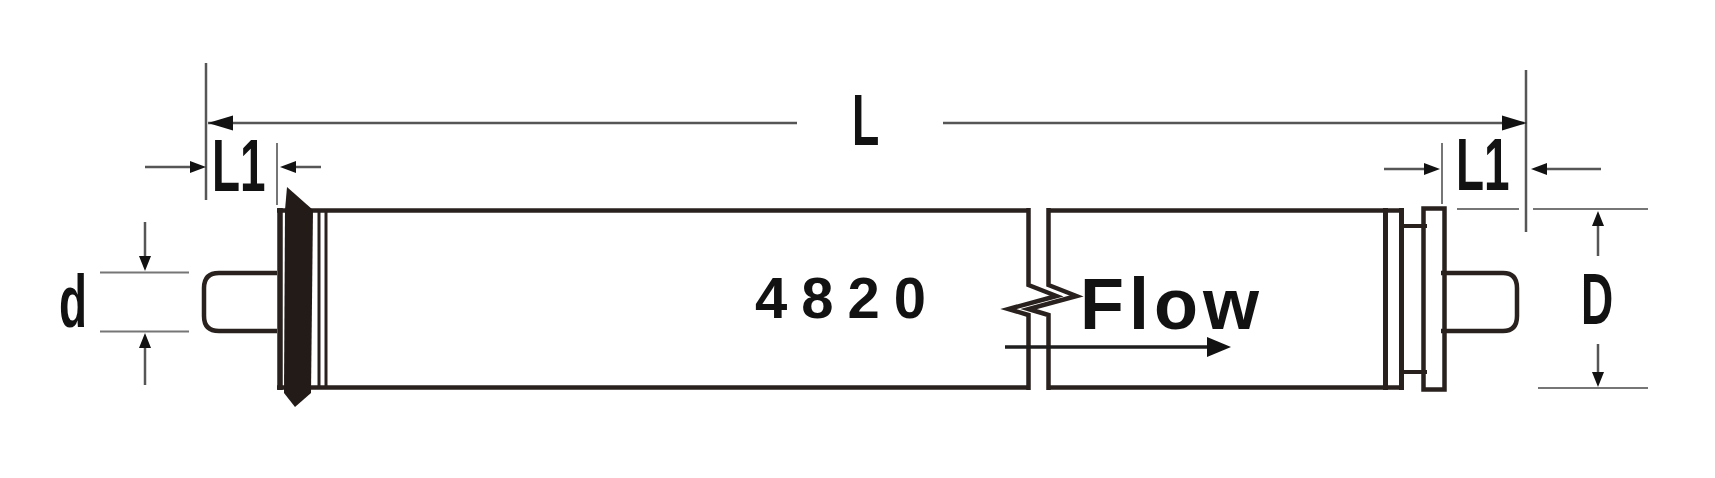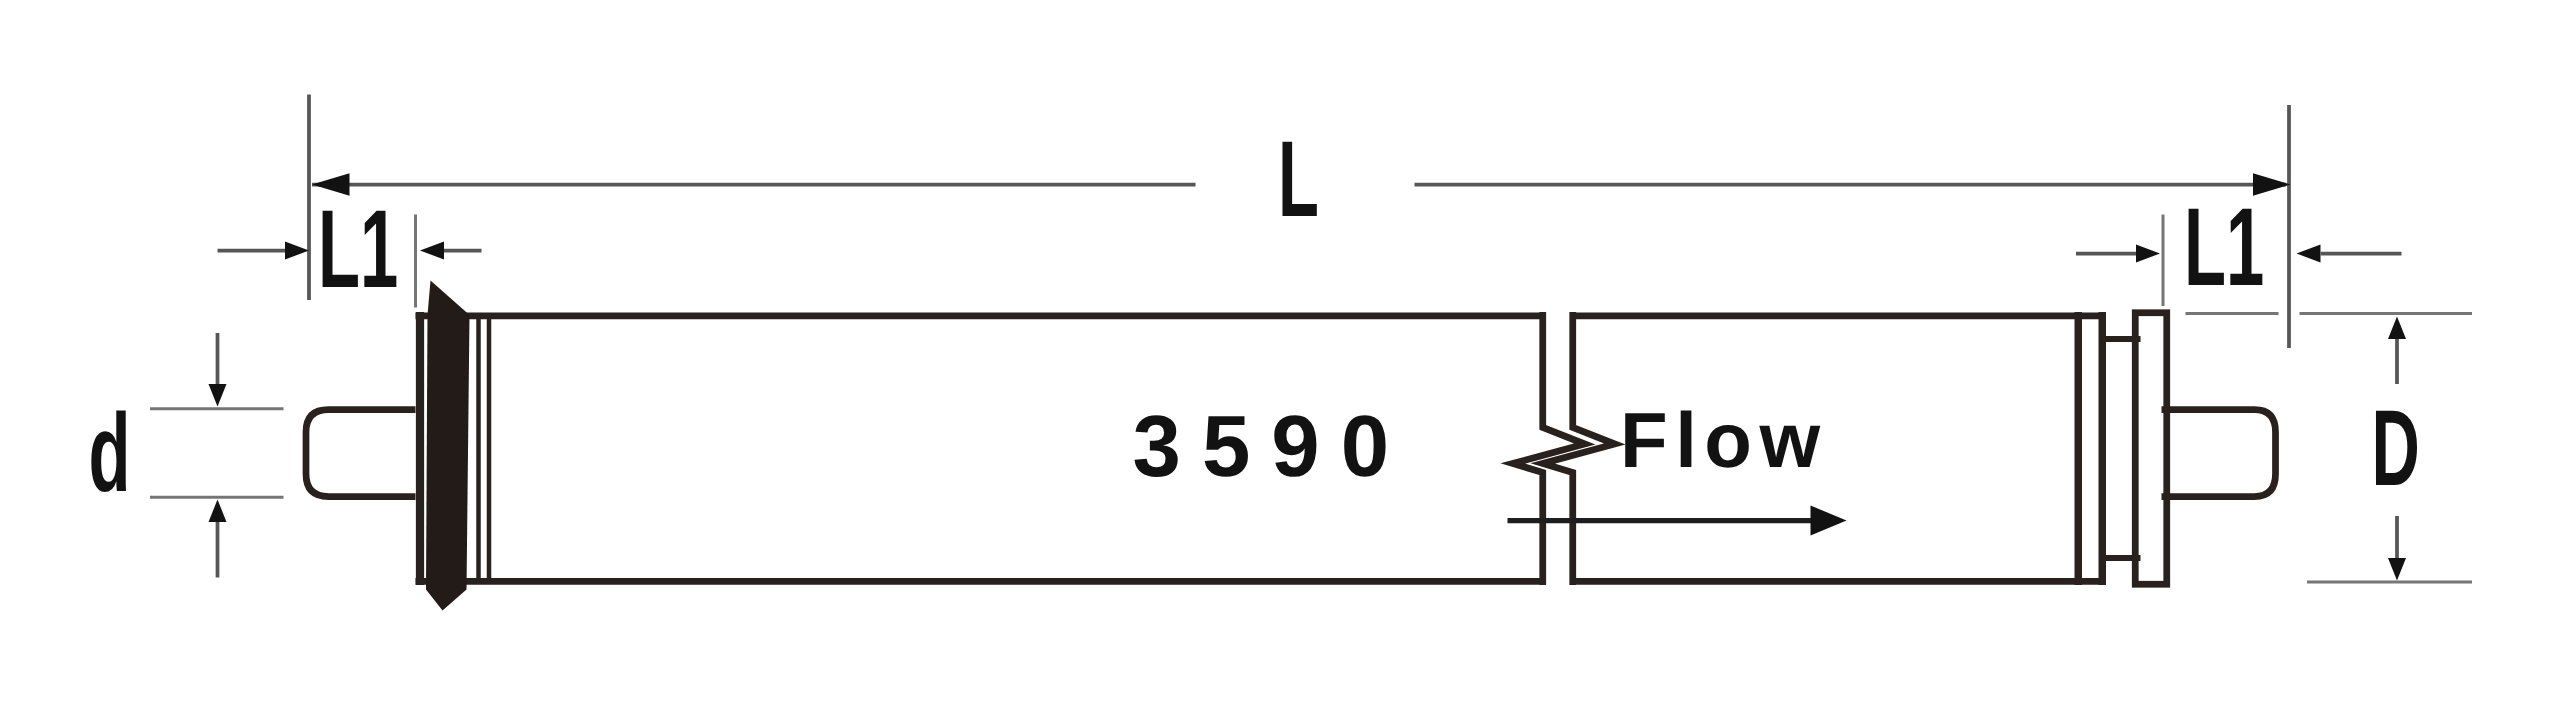--- a/index.html
+++ b/index.html
@@ -22,21 +22,21 @@
     font-weight:bold;white-space:nowrap;transform-origin:0 0;
   }
   .dim{font-size:72px;transform:scaleX(0.62);}
   .dim-l1{font-size:74px;transform:scaleX(0.62);}
   .lbl-L {left:852px;top:84px;}
   .lbl-L1-left {left:212px;top:129px;}
   .lbl-L1-right{left:1456px;top:128px;}
   .lbl-d {left:59px;top:265px;font-size:74px;transform:scaleX(0.62);}
   .lbl-D {left:1581px;top:263px;}
   .lbl-4040{left:755px;top:269px;font-size:58px;letter-spacing:14px;}
-  .lbl-flow{left:1080px;top:268px;font-size:52px;letter-spacing:5px;}
+  .lbl-flow{left:1080px;top:268px;font-size:72px;letter-spacing:5px;}
 </style>
 </head>
 <body>
 
 <div class="stage">
 
   <svg width="1715" height="478" viewBox="0 0 1715 478">
 
     <g>
 
@@ -116,15 +116,15 @@
       <path class="dl" stroke-width="2.5" d="M1598,344 V378"></path>
       <polygon class="ah" points="1598,387 1592,372 1604,372"></polygon>
     </g>
   </svg>
 
   <div class="lbl dim lbl-L">L</div>
   <div class="lbl dim-l1 lbl-L1-left">L1</div>
   <div class="lbl dim-l1 lbl-L1-right">L1</div>
   <div class="lbl lbl-d">d</div>
   <div class="lbl dim lbl-D">D</div>
-  <div class="lbl lbl-4040">3590</div>
+  <div class="lbl lbl-4040">4820</div>
   <div class="lbl lbl-flow">Flow</div>
 </div>
 
 </body></html>

